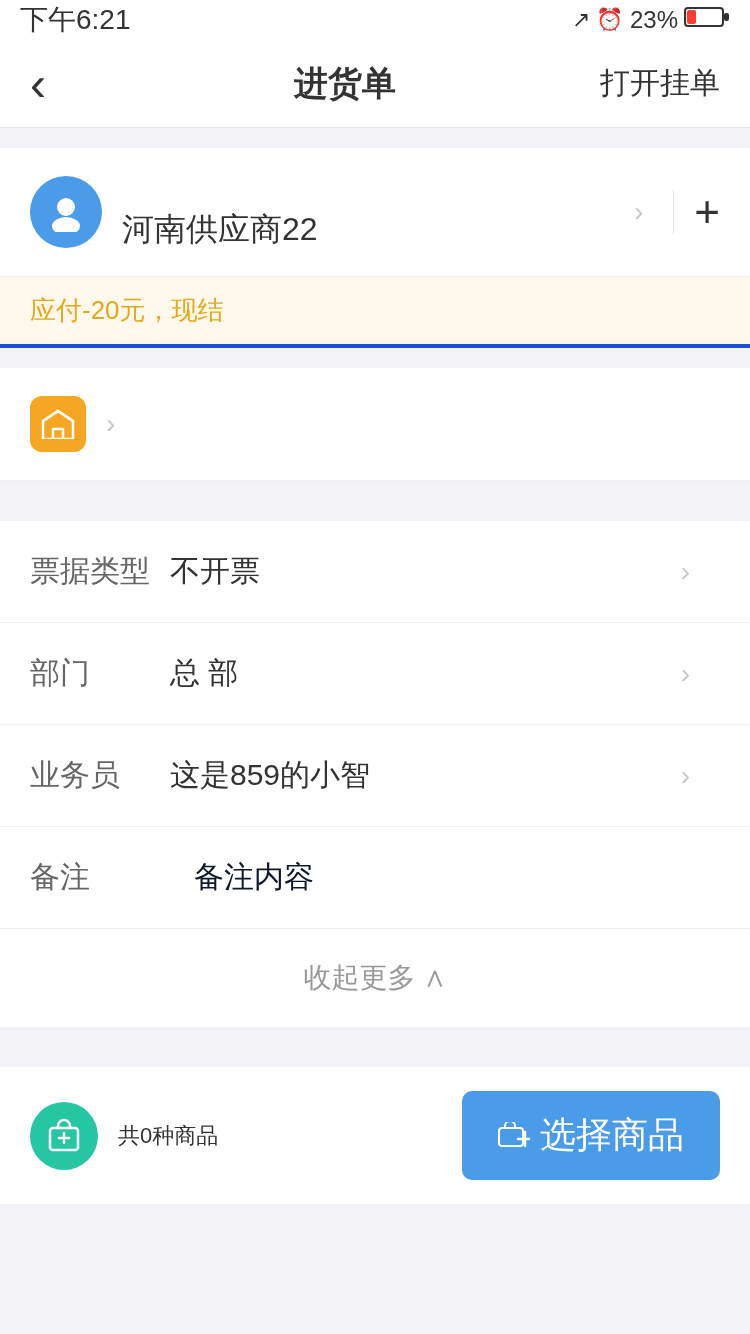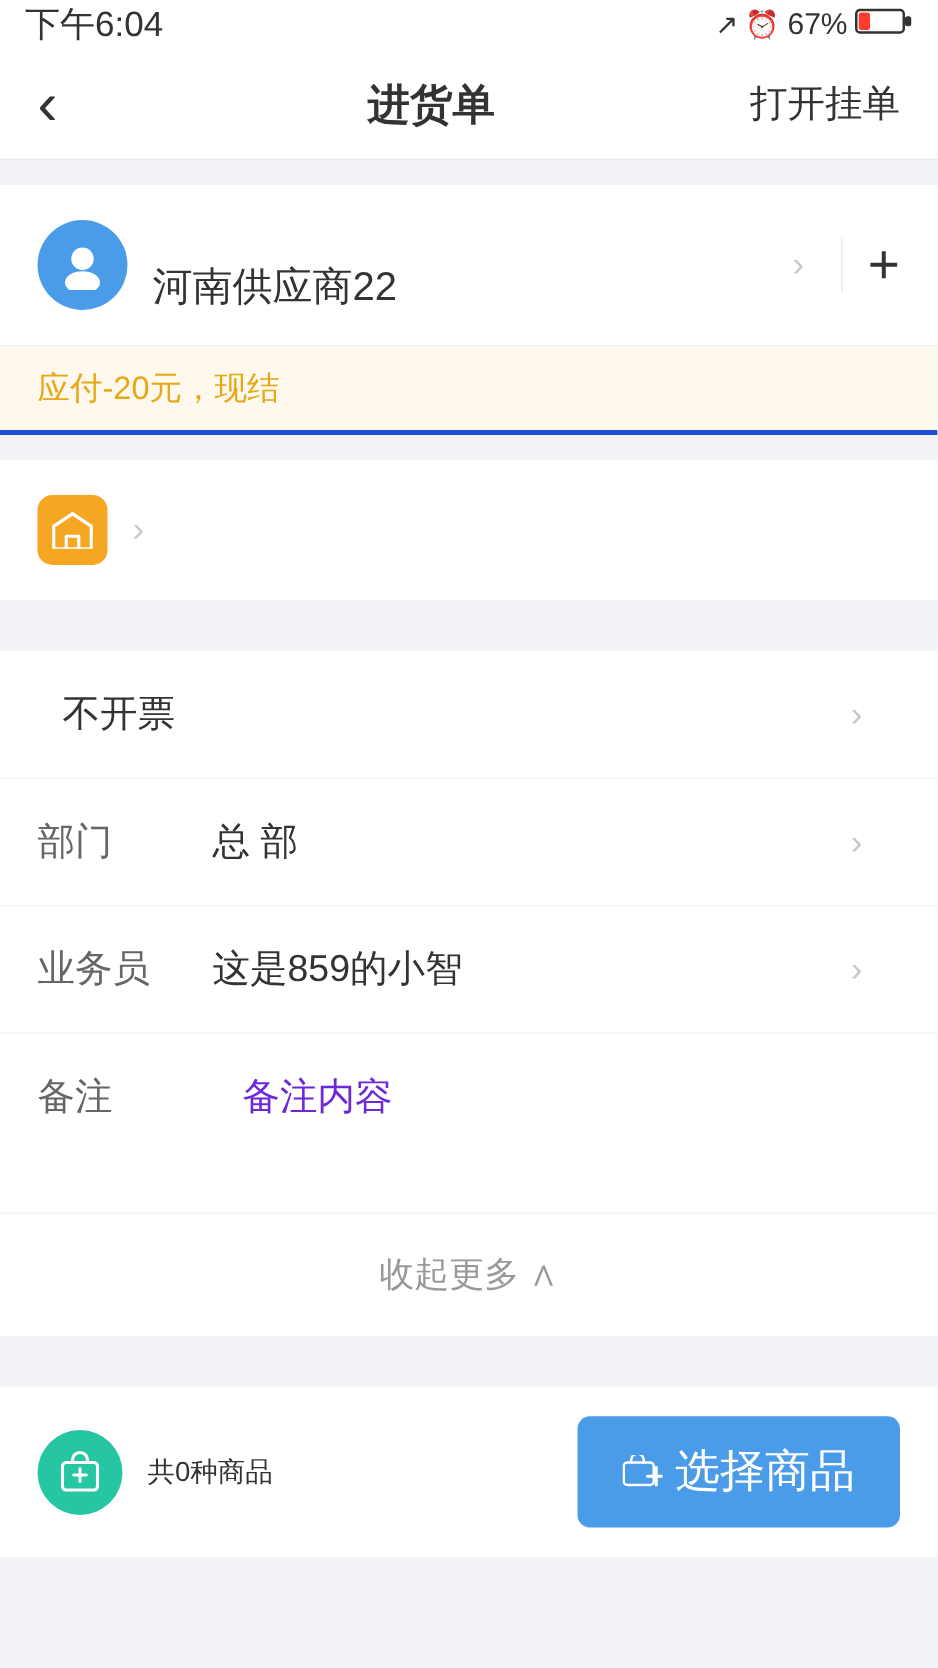--- a/index.html
+++ b/index.html
@@ -141,21 +141,21 @@
       color: #666;
       min-width: 120px;
     }
     .form-value {
       flex: 1;
       font-size: 30px;
       color: #333;
       margin-left: 20px;
     }
     .form-value.placeholder {
-      color: #6d28d9;
+      color: #0f172a;
     }
 
     
     .warehouse-row {
       display: flex;
       align-items: center;
       padding: 28px 30px;
       background: #fff;
       border-bottom: 1px solid #f0f0f0;
     }
@@ -168,21 +168,20 @@
 
     
     .collapse-row {
       background: #fff;
       text-align: center;
       padding: 30px;
       font-size: 28px;
       color: #999;
       border-top: 1px solid #f0f0f0;
       cursor: pointer;
-      margin-top: 42px;
     }
 
     
     .product-section {
       background: #fff;
       margin-top: 20px;
       display: flex;
       align-items: center;
       padding: 24px 30px;
     }
@@ -222,25 +221,25 @@
     
     .person-svg {
       width: 40px;
       height: 40px;
     }
   </style>
 </head>
 <body>
 
 <div class="status-bar">
-  <div class="status-center">下午6:04</div>
+  <div class="status-center">下午6:21</div>
   <div class="status-right">
     <span style="font-size:22px;">↗</span>
     <span style="font-size:22px;">⏰</span>
-    <span>67%</span>
+    <span>23%</span>
     <span>
       <svg width="46" height="22" viewBox="0 0 46 22">
         <rect x="1" y="2" width="38" height="18" rx="3" ry="3" stroke="#333" stroke-width="2" fill="none"></rect>
         <rect x="3" y="4" width="9" height="14" rx="2" fill="#ff3b30"></rect>
         <rect x="40" y="7" width="5" height="8" rx="2" fill="#333"></rect>
       </svg>
     </span>
   </div>
 </div>
 
@@ -280,20 +279,21 @@
       <path d="M17 2L32 12" stroke="white" stroke-width="2.5" stroke-linecap="round"></path>
     </svg>
   </div>
   <span class="chevron">›</span>
 </div>
 
 <div class="fields-section">
   <div class="section-gap"></div>
 
   <div class="form-row">
+    <span class="form-label">票据类型</span>
     <span class="form-value">不开票</span>
     <span class="chevron">›</span>
   </div>
 
   <div class="form-row">
     <span class="form-label">部门</span>
     <span class="form-value">总 部</span>
     <span class="chevron">›</span>
   </div>
 

